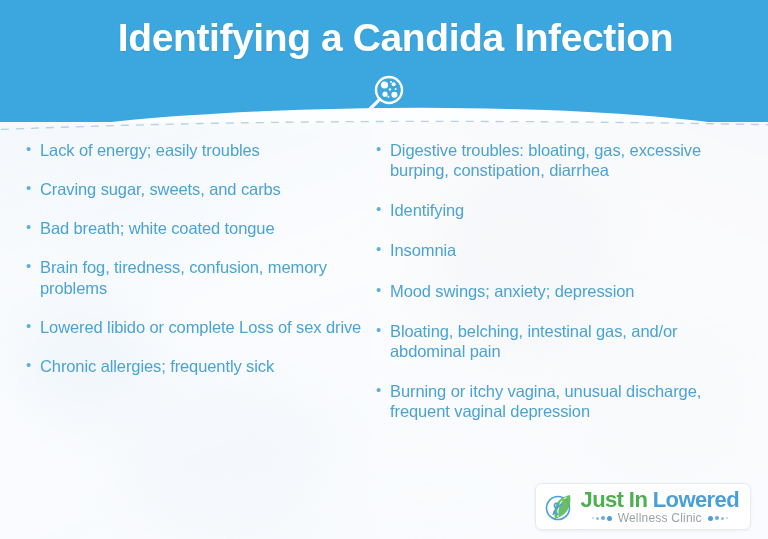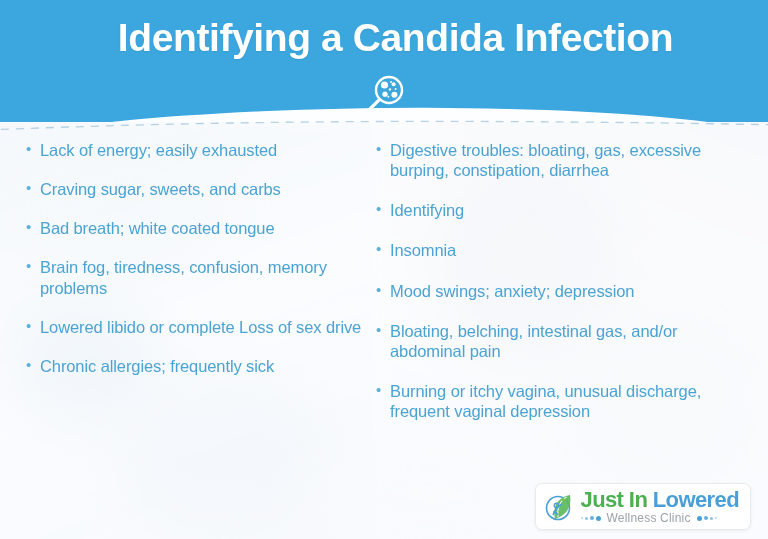--- a/index.html
+++ b/index.html
@@ -173,20 +173,21 @@
     letter-spacing: -0.6px;
     white-space: nowrap;
   }
   .logo-just { color: #4caf50; }
   .logo-health { color: #4a9fd8; }
   .logo-line2 {
     display: flex;
     align-items: center;
     gap: 6px;
     margin-top: 1px;
+    justify-content: center;
   }
   .logo-sub {
     font-size: 12px;
     color: #9aa3a8;
     letter-spacing: 0.2px;
     white-space: nowrap;
   }
   .dots {
     display: flex;
     align-items: center;
@@ -246,21 +247,21 @@
   <div class="divider">
     <svg width="800" height="22" viewBox="0 0 800 22" aria-hidden="true">
       <path d="M0 14 C 200 6, 430 2, 800 9" fill="none" stroke="#9fc3dd" stroke-width="1.3" stroke-dasharray="8 7" opacity="0.75"></path>
     </svg>
   </div>
 
   <div class="columns">
 
     <div class="col col-left">
       <ul class="bullets">
-        <li>Lack of energy; easily exhausted</li>
+        <li>Lack of energy; easily troubles</li>
         <li>Craving sugar, sweets, and carbs</li>
         <li>Bad breath; white coated tongue</li>
         <li>Brain fog, tiredness, confusion, memory problems</li>
         <li>Lowered libido or complete Loss of sex drive</li>
         <li>Chronic allergies; frequently sick</li>
       </ul>
     </div>
 
     <div class="col col-right">
       <ul class="bullets">

